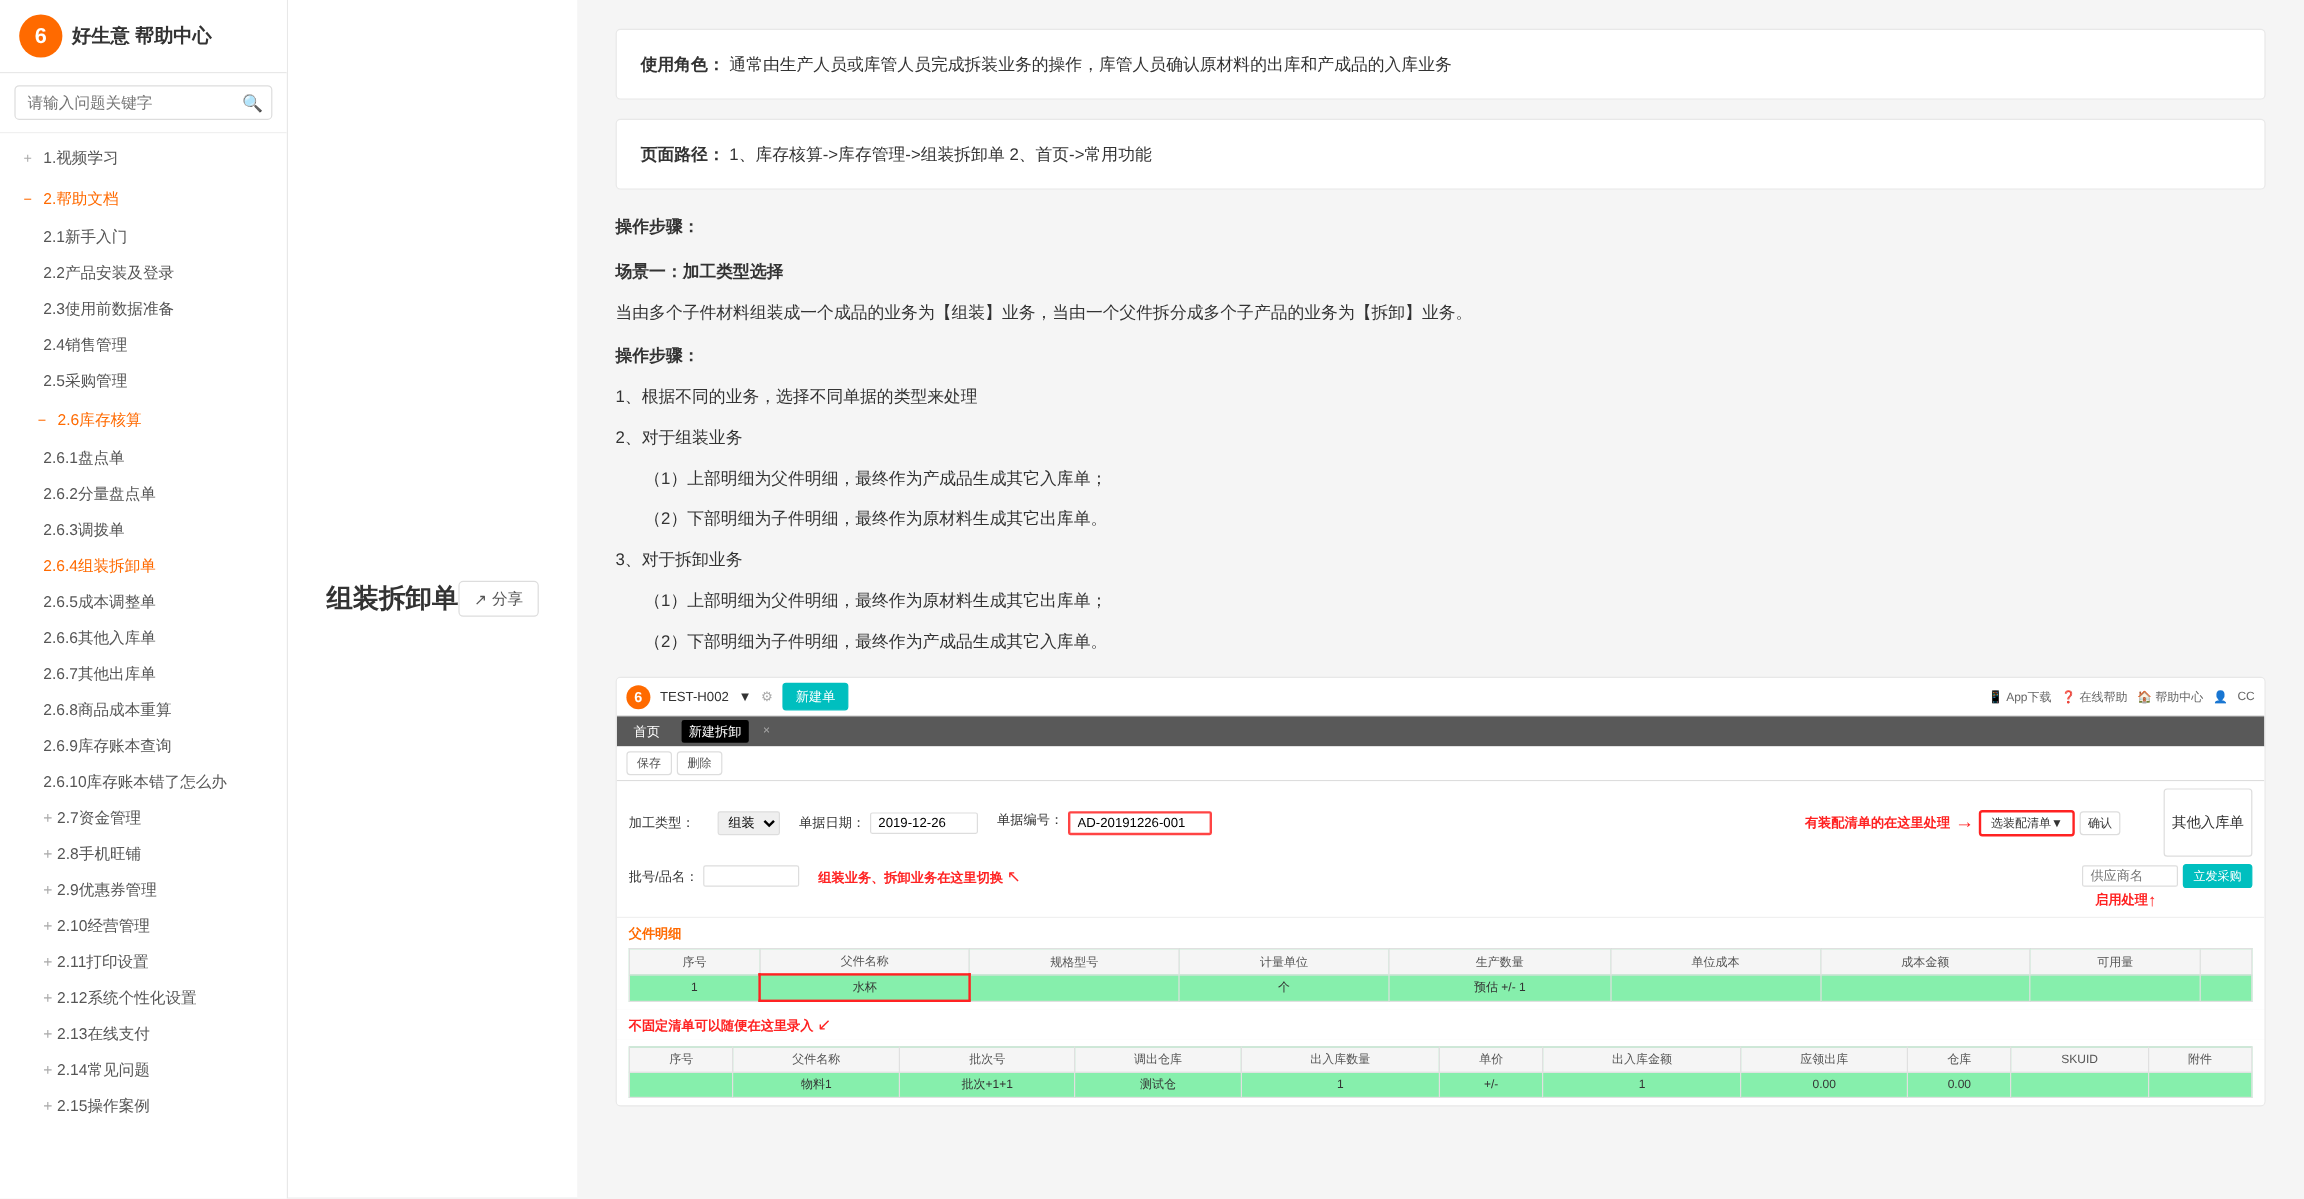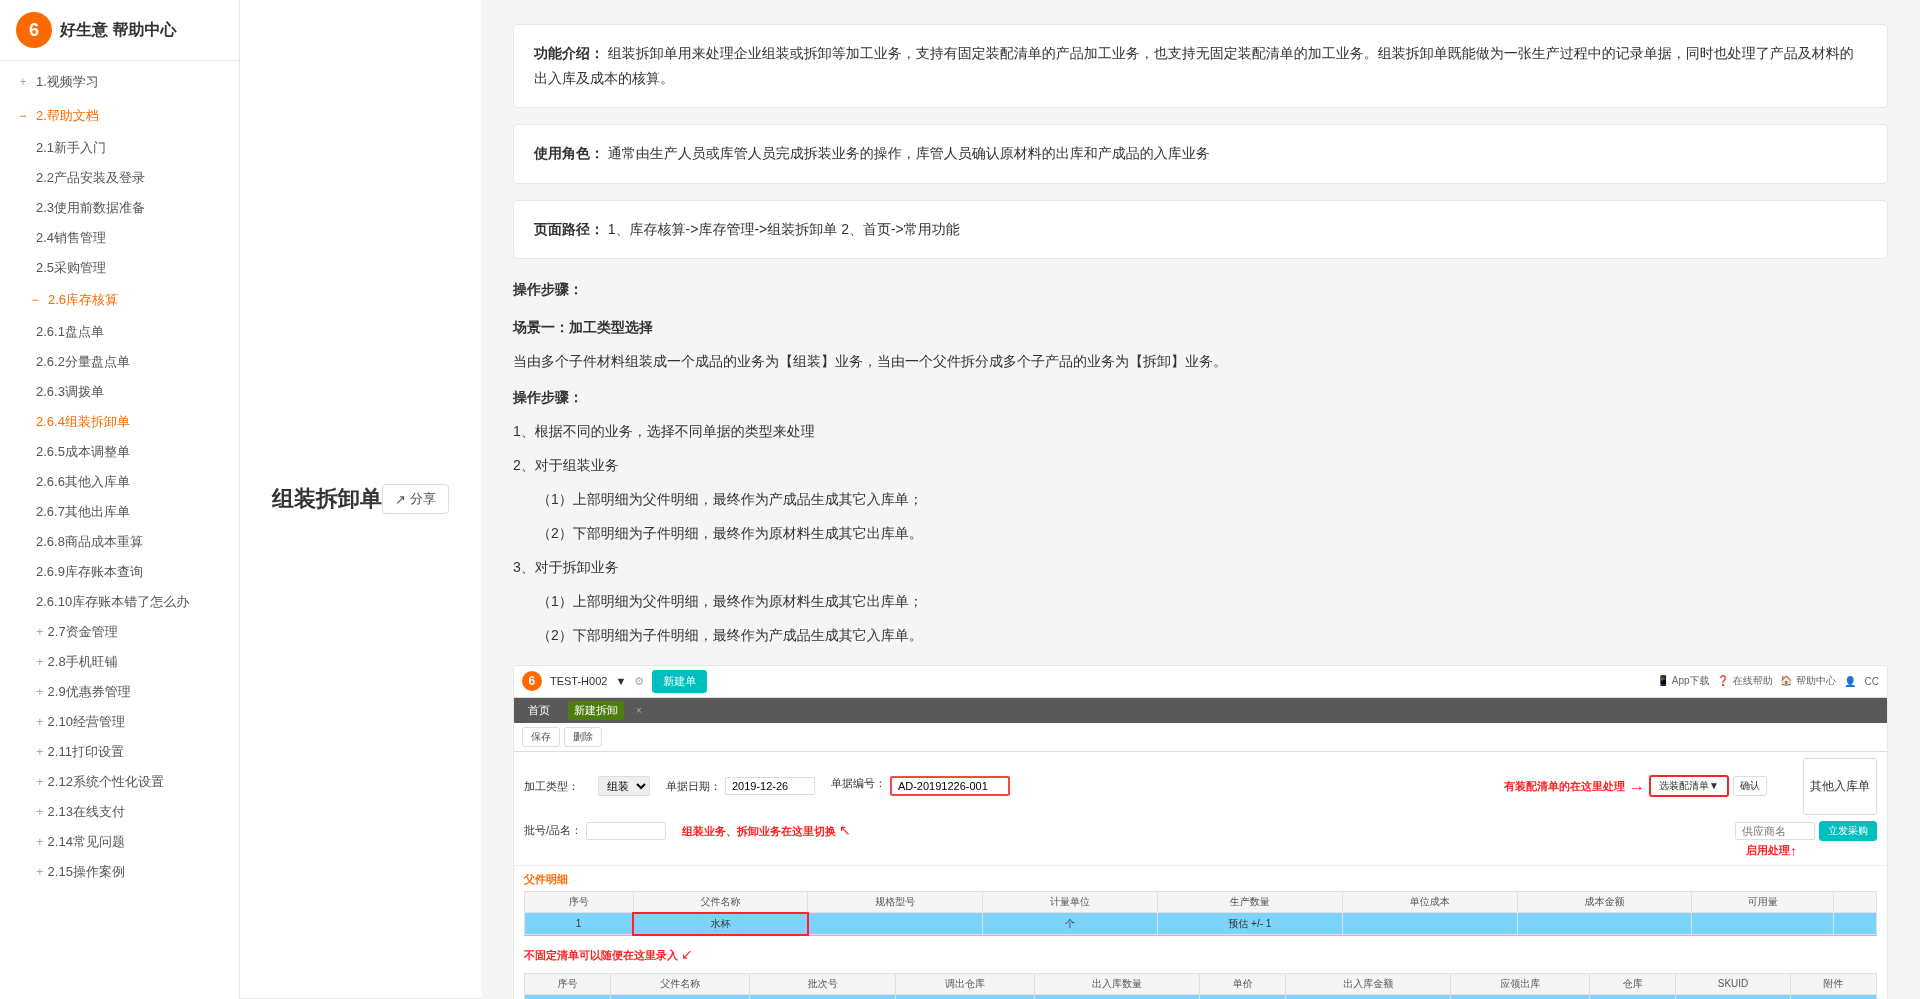--- a/index.html
+++ b/index.html
@@ -168,21 +168,21 @@
       gap: 12px;
     }
     .sim-menu-item {
       color: #fff;
       font-size: 11px;
       padding: 2px 6px;
       cursor: pointer;
       font-family: Liberation Serif, serif;
     }
     .sim-menu-item.active {
-      background: #4d7c0f;
+      background: #000000;
       border-radius: 2px;
     }
     .sim-btn {
       padding: 3px 10px;
       border-radius: 3px;
       font-size: 11px;
       border: 1px solid #ddd;
       background: #fff;
       color: #333;
       cursor: pointer;
@@ -202,21 +202,21 @@
     }
     .sim-input.highlighted {
       border-color: #ff4444;
       border-width: 2px;
     }
 
     .sim-table {
       width: 100%;
       border-collapse: collapse;
       font-size: 10px;
-      background: #7dd3fc;
+      background: #86efac;
     }
     .sim-table th {
       background: #f5f5f5;
       border: 1px solid #e0e0e0;
       padding: 3px 6px;
       text-align: center;
       color: #555;
       font-weight: normal;
     }
     .sim-table td {
@@ -237,20 +237,26 @@
       background: #fff;
     }
   </style>
 </head>
 <body>
 
 <div class="sidebar">
   <div class="sidebar-header">
     <div class="logo-circle">6</div>
     <span class="sidebar-title">好生意 帮助中心</span>
+  </div>
+  <div class="search-bar">
+    <div class="search-wrapper">
+      <input type="text" placeholder="请输入问题关键字" style="">
+      <span class="search-icon-inner">🔍</span>
+    </div>
   </div>
 
   <div class="nav-section">
 
     <div class="nav-item-top">
       <span class="nav-icon">+</span>
       <span>1.视频学习</span>
     </div>
 
     <div class="nav-item-top active-parent">
@@ -314,24 +320,20 @@
   <div class="main-header">
     <h1 class="page-title-text">组装拆卸单</h1>
     <button class="share-btn">
       <span class="share-icon">↗</span>
       <span>分享</span>
     </button>
   </div>
 
   <div class="content-body">
 
-    <div class="info-box">
-      <span class="bold">功能介绍：</span>
-      <span>组装拆卸单用来处理企业组装或拆卸等加工业务，支持有固定装配清单的产品加工业务，也支持无固定装配清单的加工业务。组装拆卸单既能做为一张生产过程中的记录单据，同时也处理了产品及材料的出入库及成本的核算。</span>
-    </div>
 
     <div class="info-box">
       <span class="bold">使用角色：</span>
       <span>通常由生产人员或库管人员完成拆装业务的操作，库管人员确认原材料的出库和产成品的入库业务</span>
     </div>
 
     <div class="info-box">
       <span class="bold">页面路径：</span>
       <span>1、库存核算-&gt;库存管理-&gt;组装拆卸单 2、首页-&gt;常用功能</span>
     </div>

